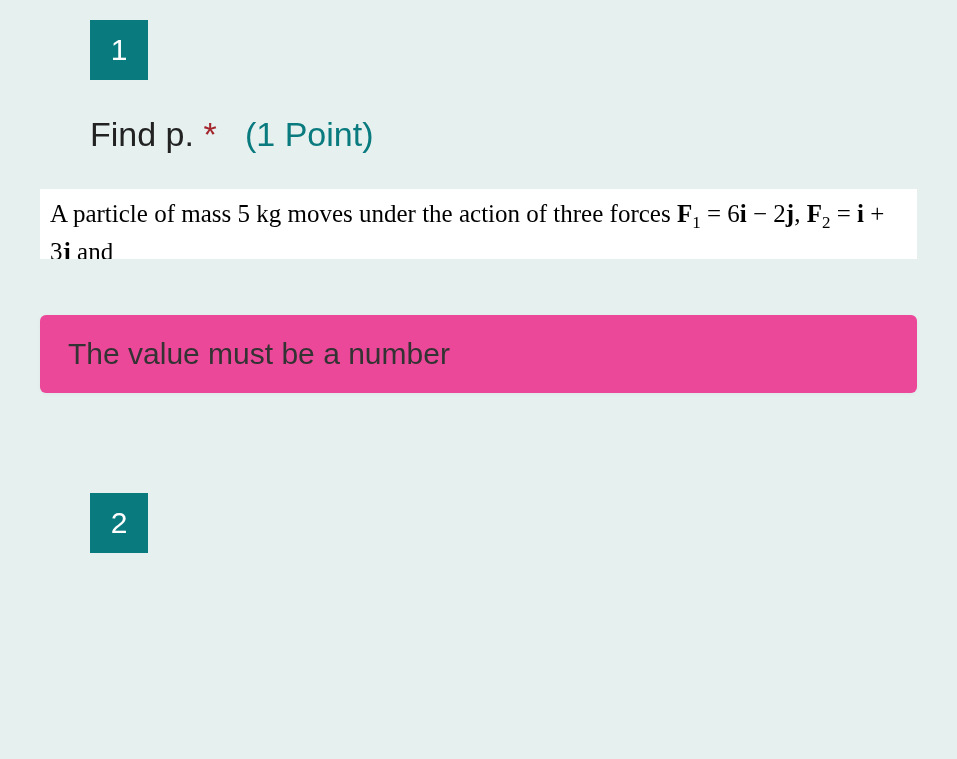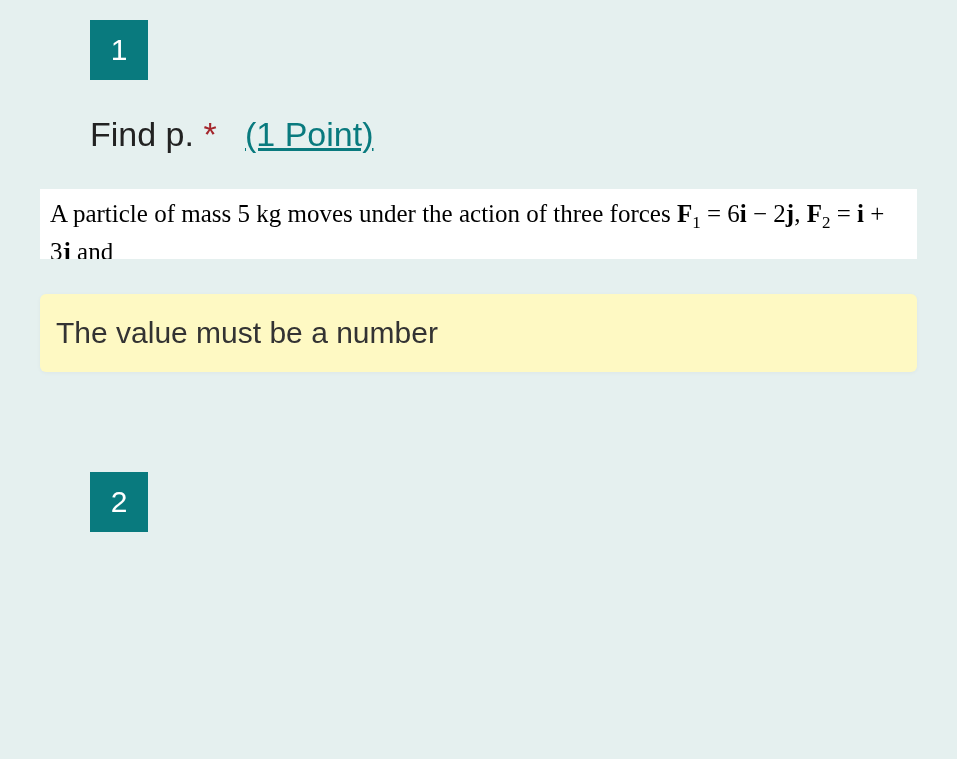--- a/index.html
+++ b/index.html
@@ -34,44 +34,43 @@
   .question-title {
     margin-left: 50px;
     font-size: 34px;
     color: #222;
   }
   .question-title .required {
     color: #a4262c;
   }
   .question-title .points {
     color: #097a7e;
-    text-decoration: underline;
   }
   .problem-image {
     background: #fff;
     margin: 35px 0 0 0;
     padding: 8px 10px 4px 10px;
     font-family: 'Times New Roman', Times, serif;
     font-size: 25px;
     color: #000;
     line-height: 1.35;
     height: 70px;
     overflow: hidden;
     width: 100%;
   }
   .problem-image sub {
     font-size: 17px;
     vertical-align: sub;
   }
   .bold { font-weight: bold; }
   .input-box {
-    background: #fef9c3;
+    background: #ec4899;
     border-radius: 6px;
-    margin-top: 35px;
-    padding: 22px 16px;
+    margin-top: 56px;
+    padding: 22px 28px;
     font-size: 30px;
     color: #333;
     box-shadow: 0 1px 4px rgba(0,0,0,0.04);
   }
 </style>
 </head>
 <body>
 
 <div class="question-block q1">
   <div class="number-badge">1</div>

